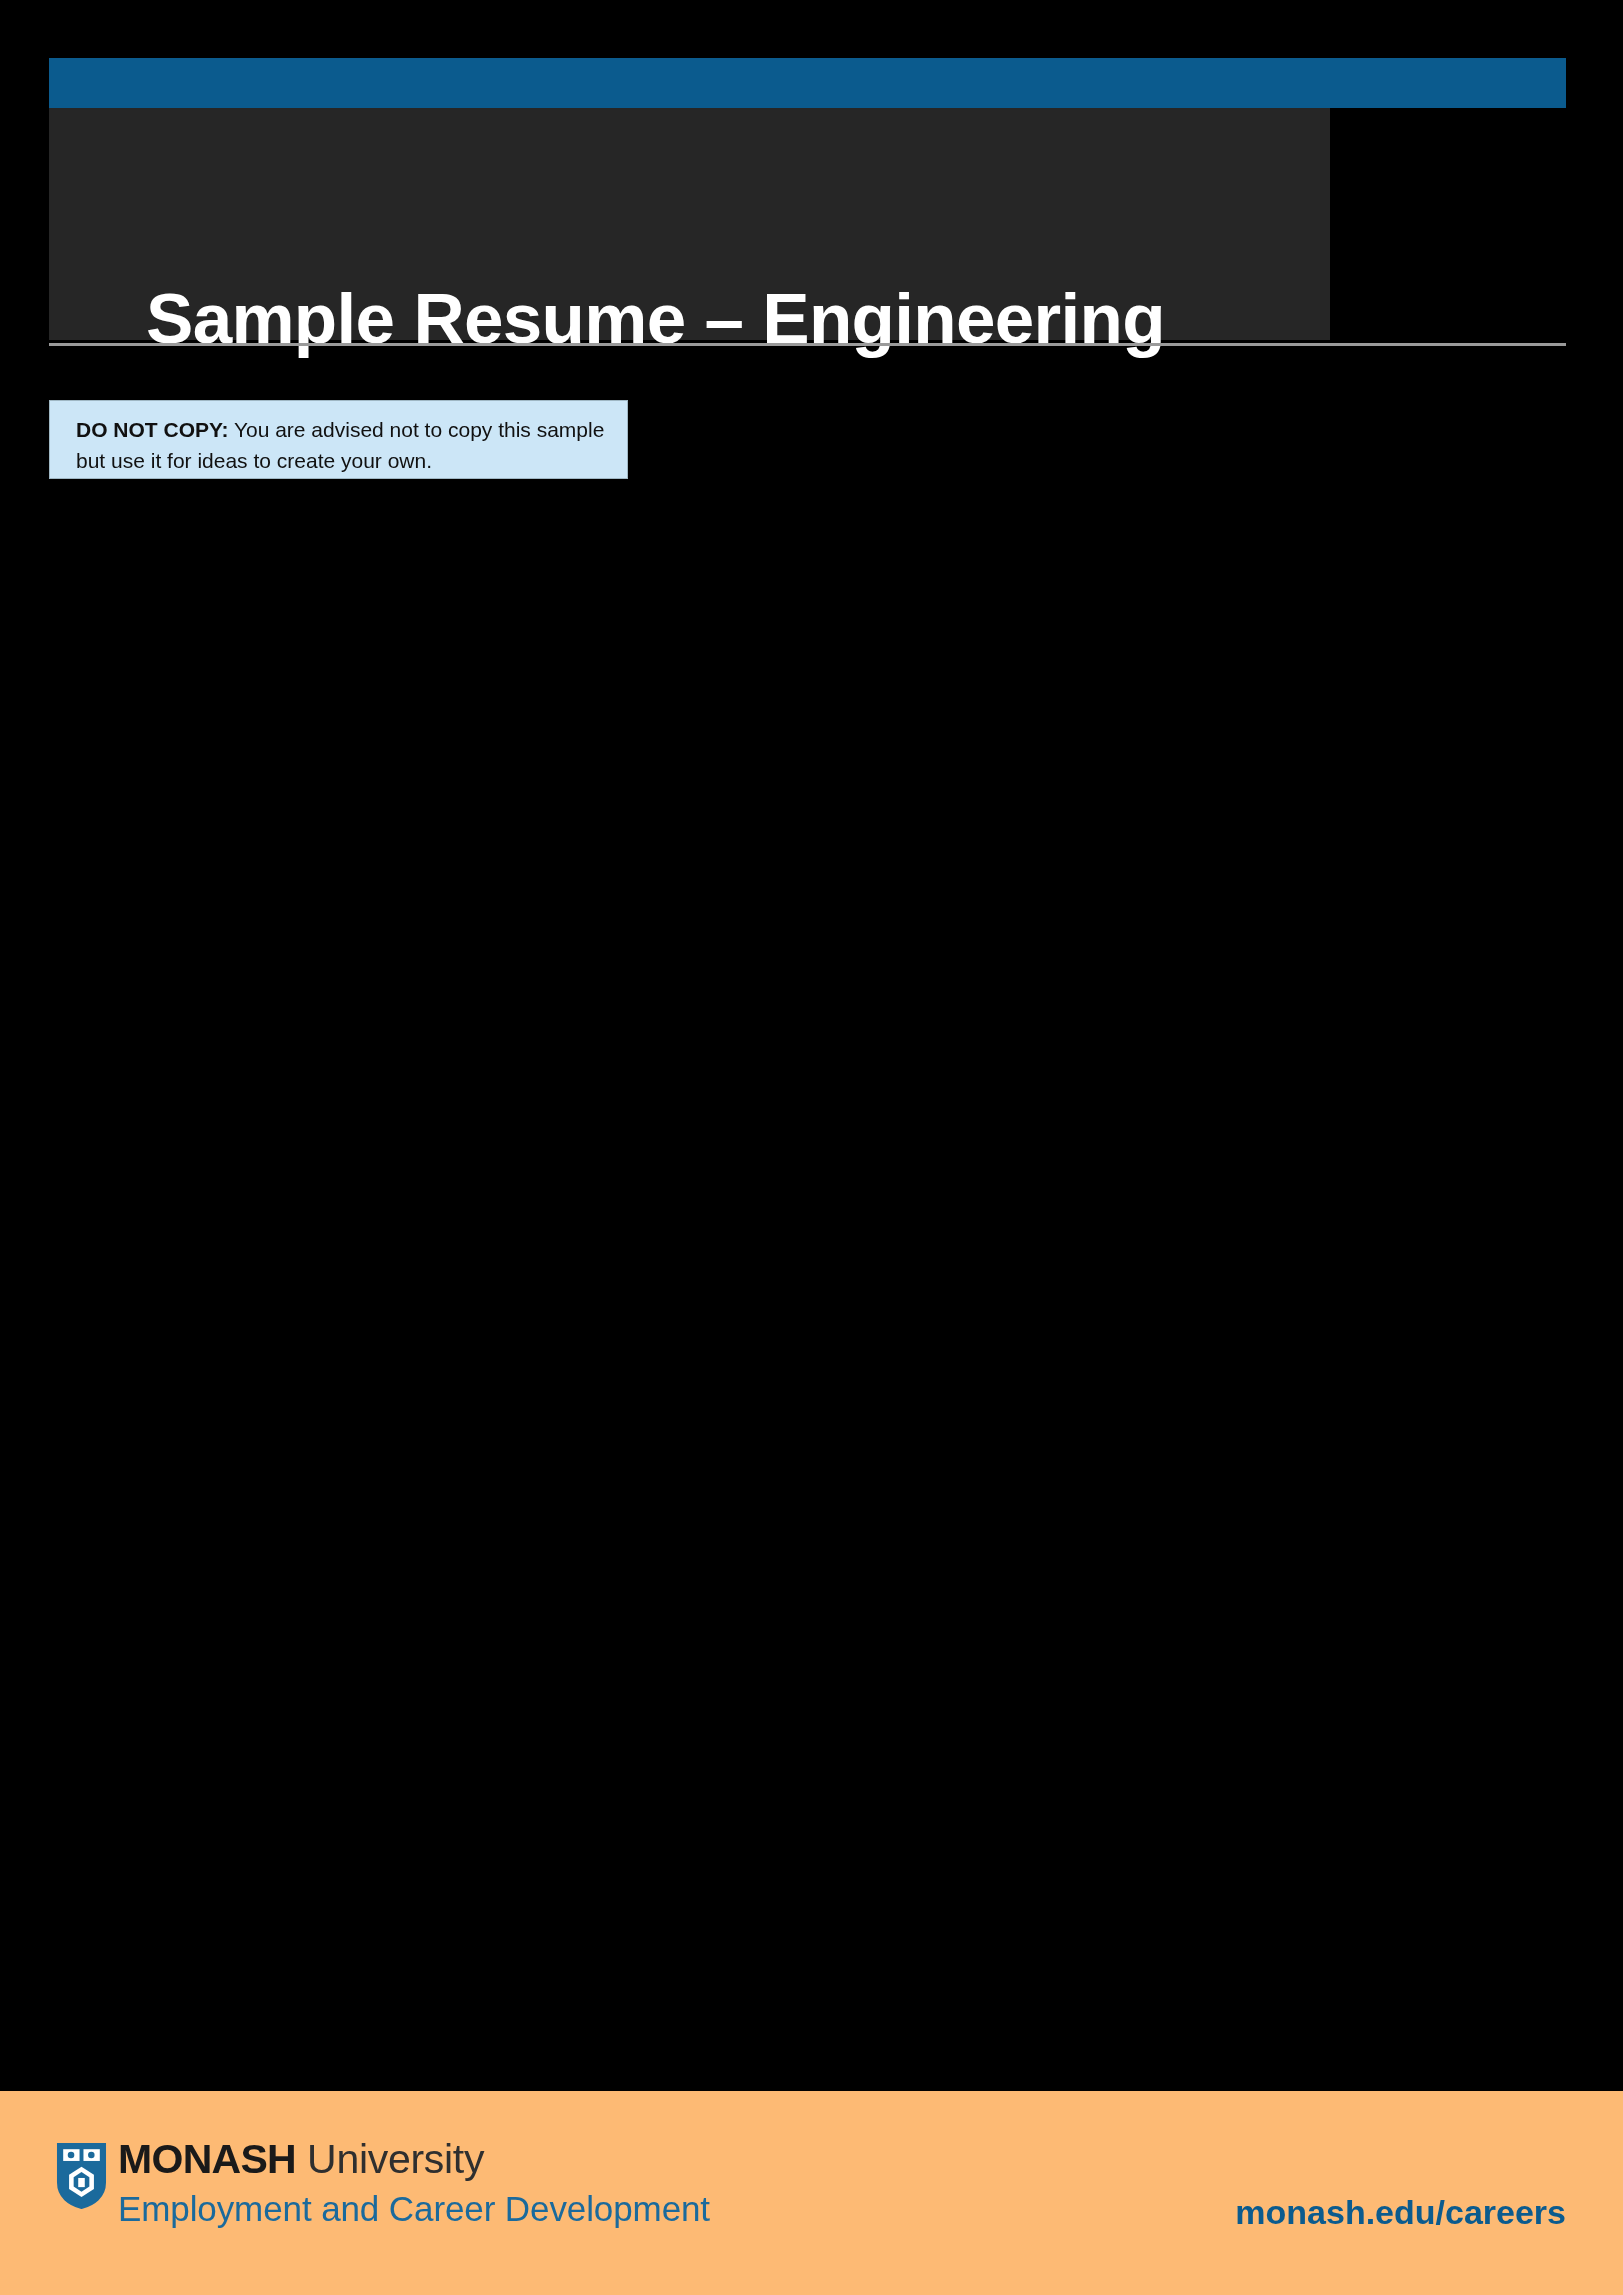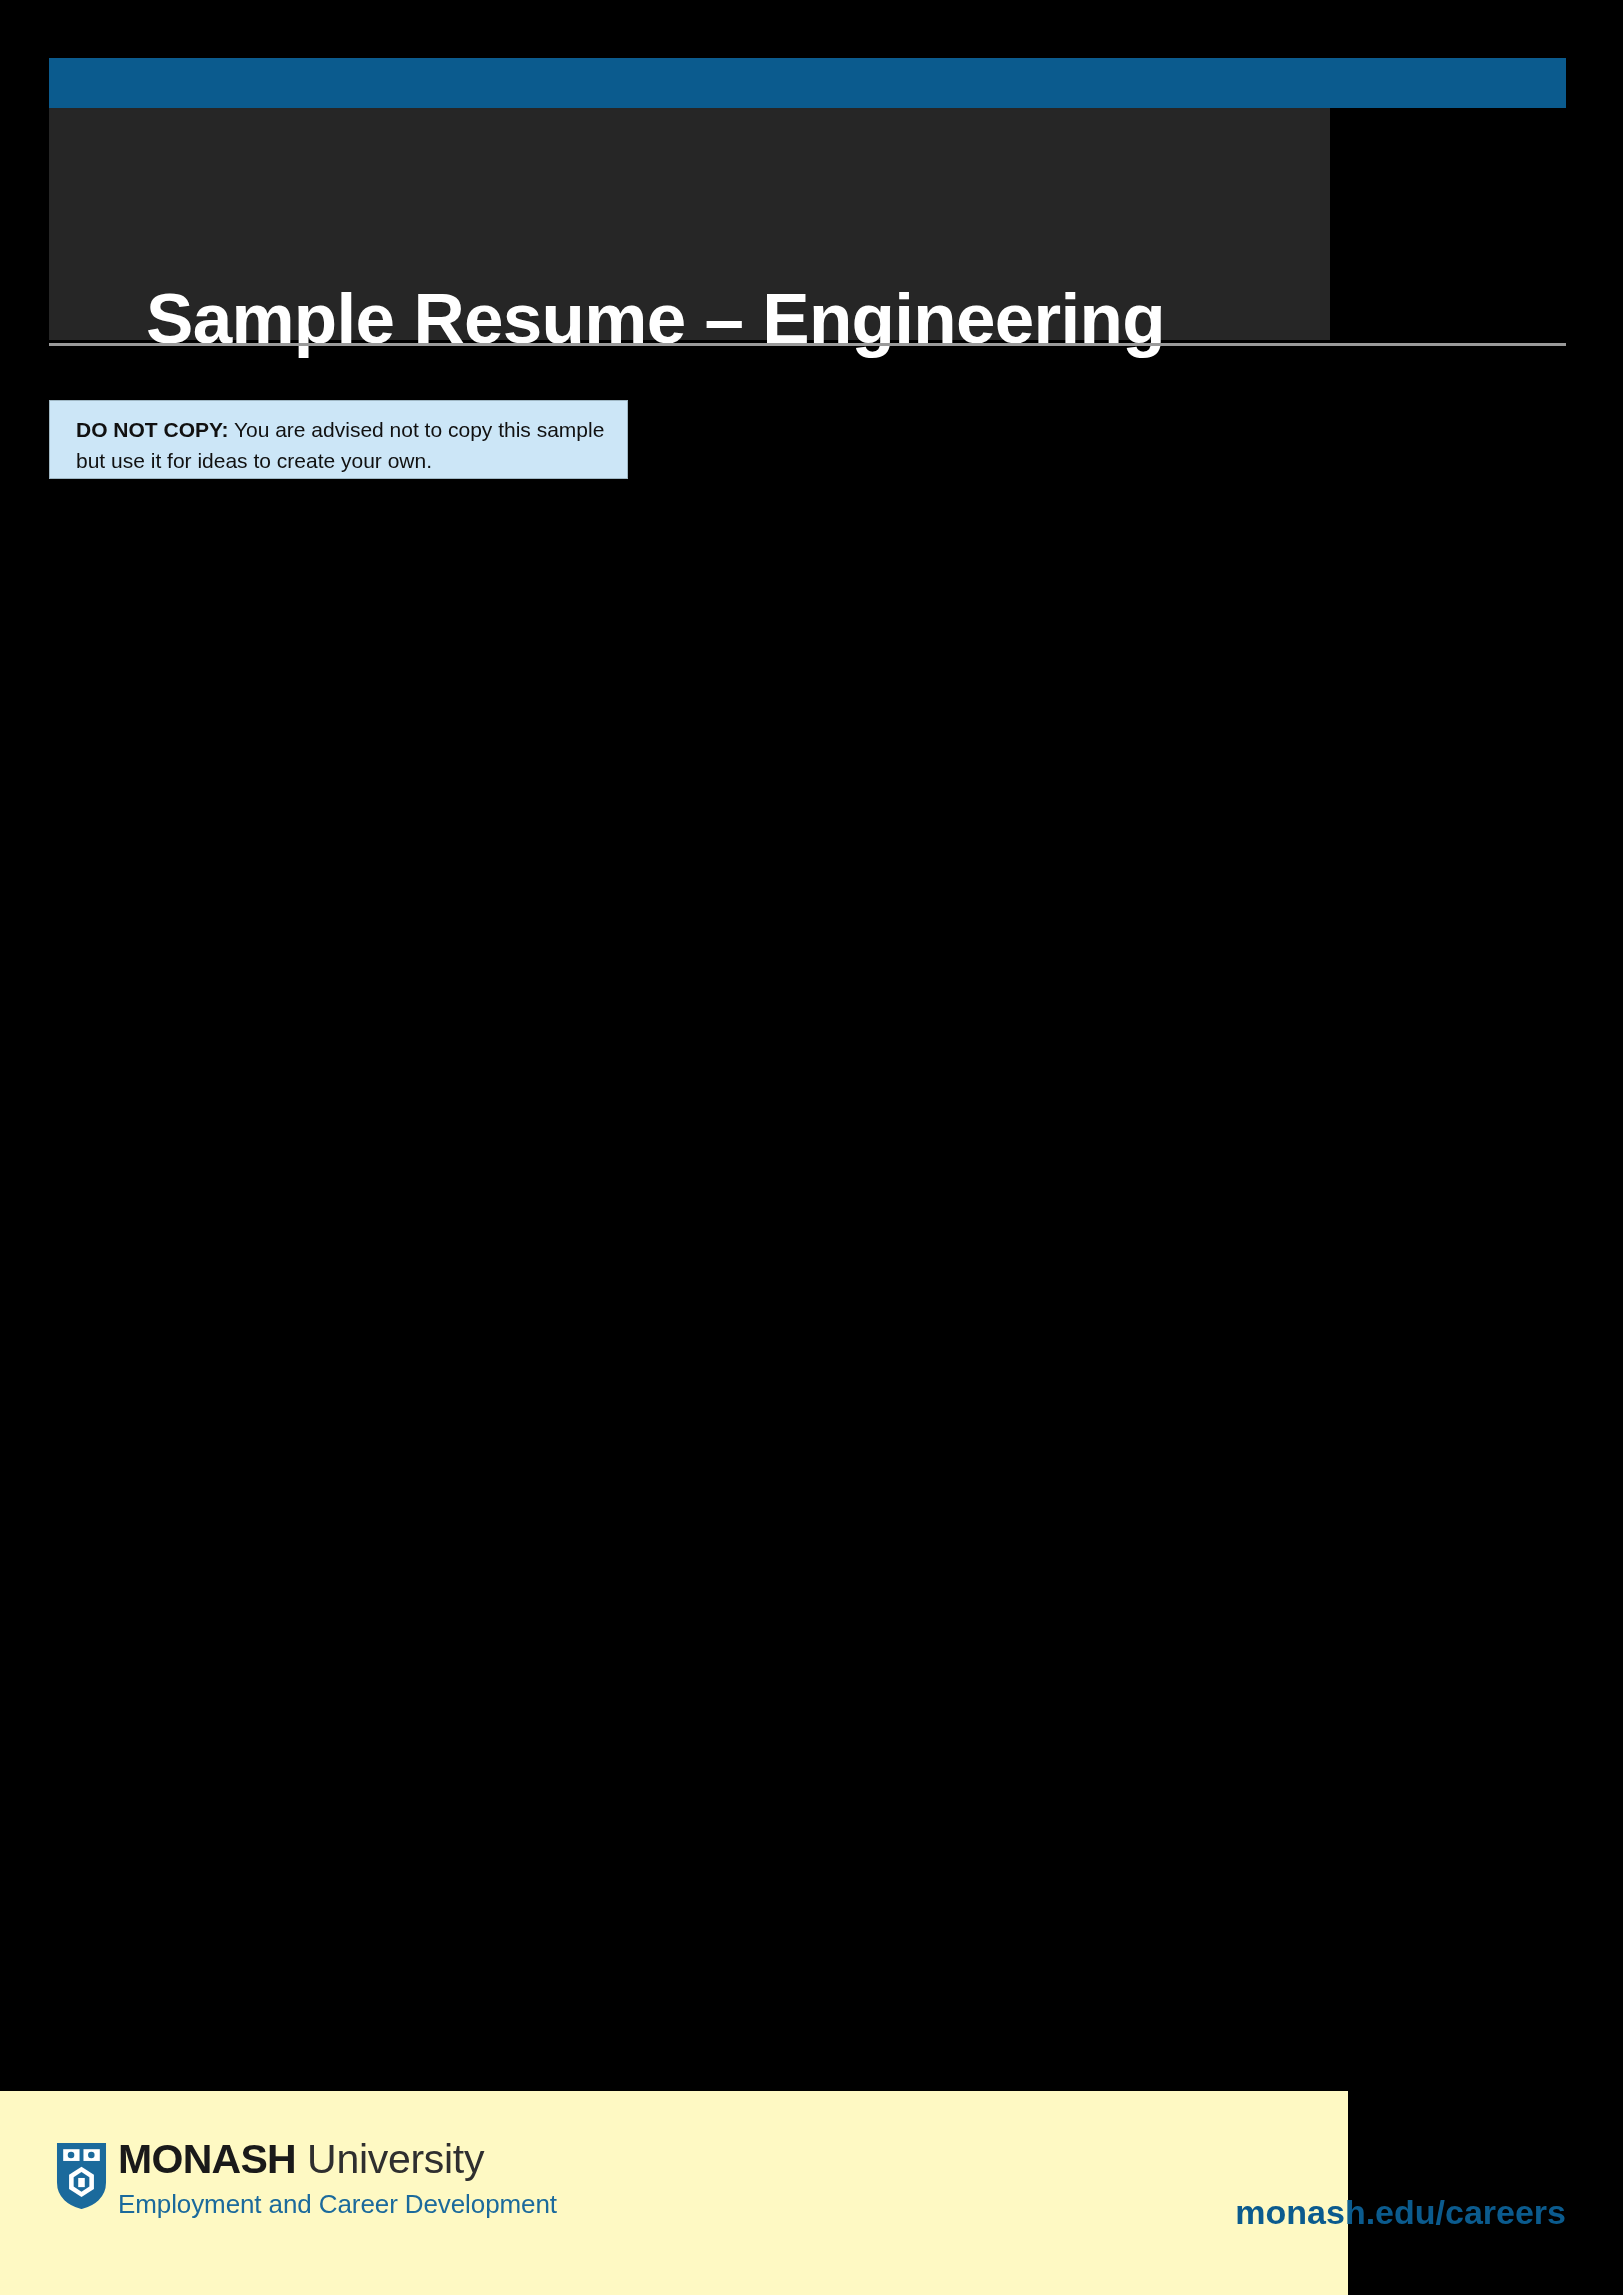--- a/index.html
+++ b/index.html
@@ -96,23 +96,23 @@
   }
   .callout-text b {
     font-weight: bold;
   }
 
   
   .footer {
     position: absolute;
     left: 0;
     top: 2091px;
-    width: 1348px;
+    width: 1623px;
     height: 204px;
-    background: #fef9c3;
+    background: #fdba74;
   }
   .footer-inner {
     position: absolute;
     left: 49px;
     top: 39px;
     width: 1517px;
     height: 124px;
   }
 
   
@@ -140,21 +140,21 @@
     color: #1a1a1a;
     letter-spacing: -0.7px;
   }
   .logo-line1 .university {
     font-weight: normal;
     color: #2f2f2f;
     letter-spacing: -0.3px;
   }
   .logo-line2 {
     margin-top: 9.2px;
-    font-size: 26px;
+    font-size: 35px;
     color: #1b6a9c;
     white-space: nowrap;
     letter-spacing: -0.1px;
   }
 
   .footer-url {
     position: absolute;
     right: 0px;
     top: 63px;
     font-size: 34px;

